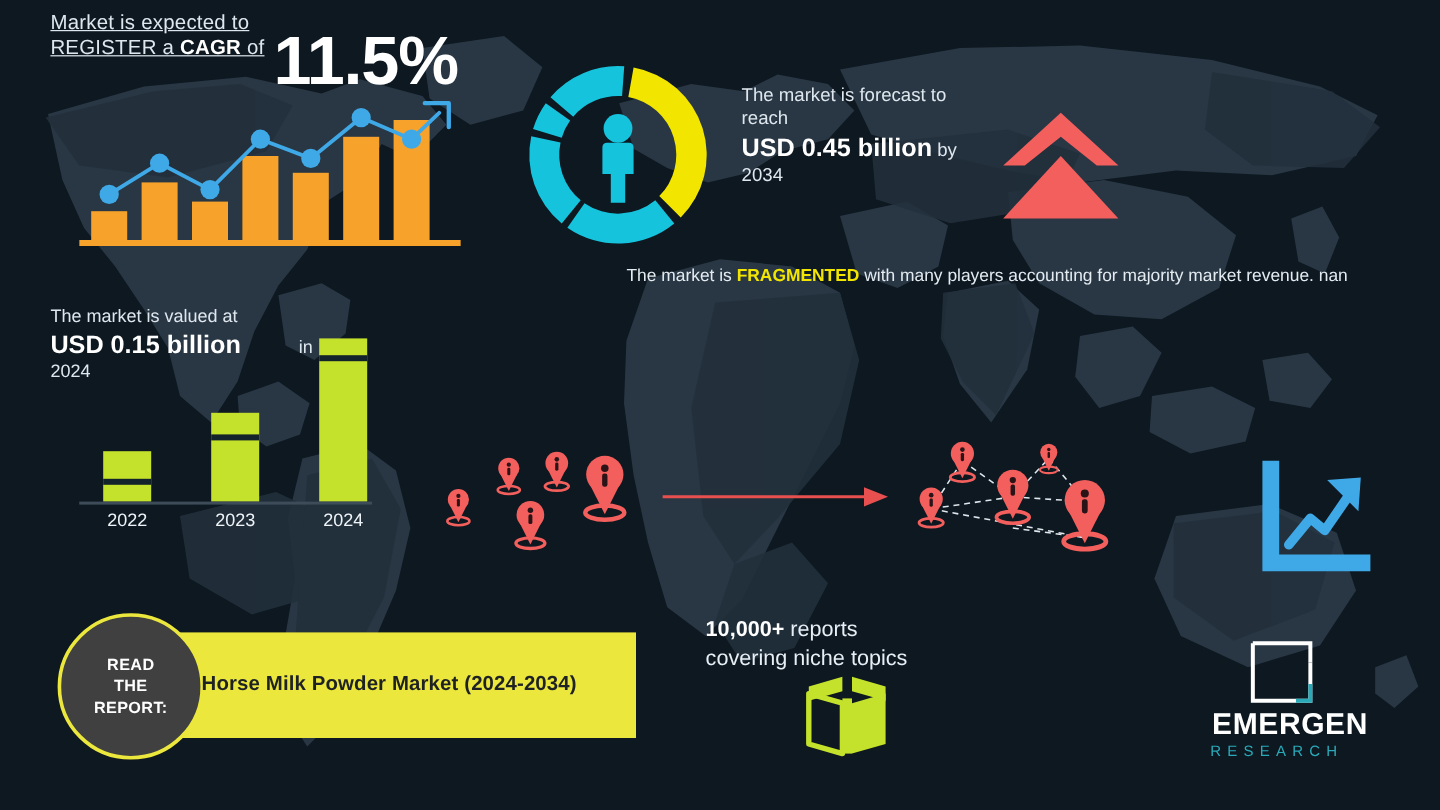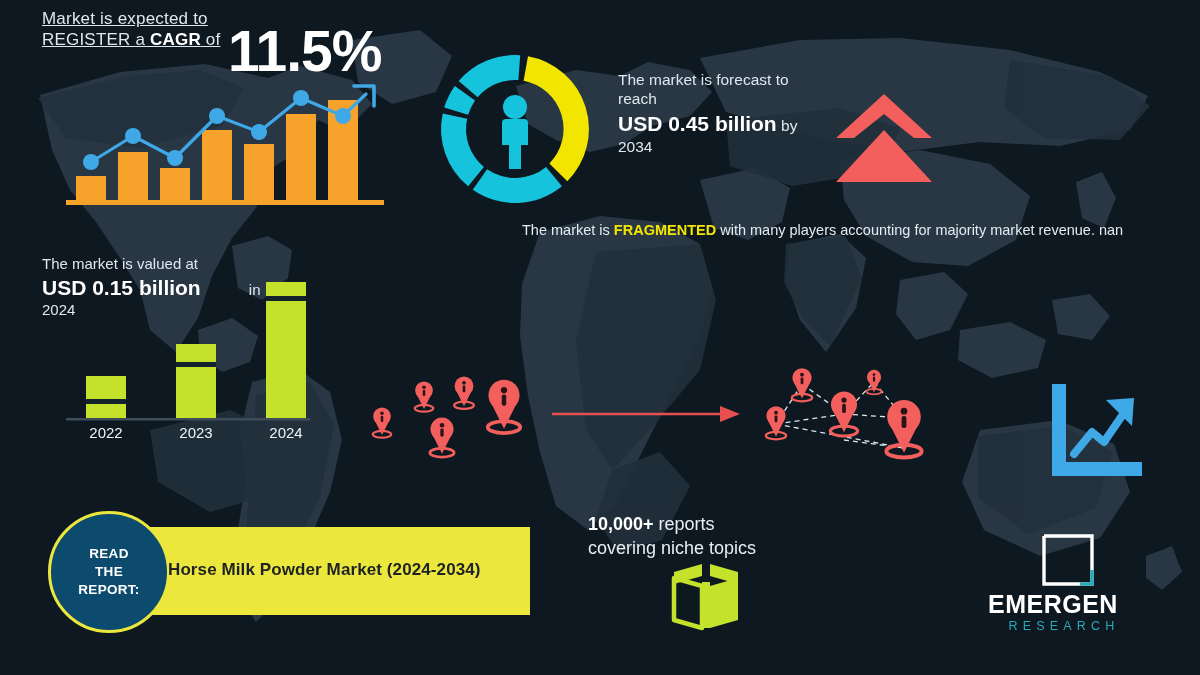--- a/index.html
+++ b/index.html
@@ -69,30 +69,30 @@
   #cta-banner {
     position:absolute; left:148px; top:527px; width:382px; height:88px;
     background:#ece73c; z-index:4;
   }
   #cta-banner-label {
     position:absolute; left:168px; top:560px; width:340px;
     font-size:17px; font-weight:700; color:#1f2224; z-index:7; letter-spacing:.1px;
   }
   #cta-circle {
     position:absolute; left:48px; top:511px; width:122px; height:122px;
-    border-radius:50%; background:#0c4a6e; border:3px solid #ece73c; z-index:6;
+    border-radius:50%; background:#404040; border:3px solid #ece73c; z-index:6;
     display:flex; align-items:center; justify-content:center;
   }
   #cta-circle-text {
     font-size:13.5px; font-weight:700; color:#ffffff; text-align:center; line-height:1.32;
     letter-spacing:.3px;
   }
   #logo-mark { position:absolute; left:1042px; top:534px; width:52px; height:52px; }
   #logo-emergen {
-    position:absolute; left:988px; top:590px; width:152px; text-align:left;
+    position:absolute; left:988px; top:590px; width:152px; text-align:right;
     font-size:25px; font-weight:700; color:#ffffff; letter-spacing:.5px;
   }
   #logo-research {
     position:absolute; left:988px; top:619px; width:152px; text-align:center;
     font-size:12.5px; font-weight:400; color:#2aa9b8; letter-spacing:5.2px;
   }
 </style>
 </head>
 <body>
 

